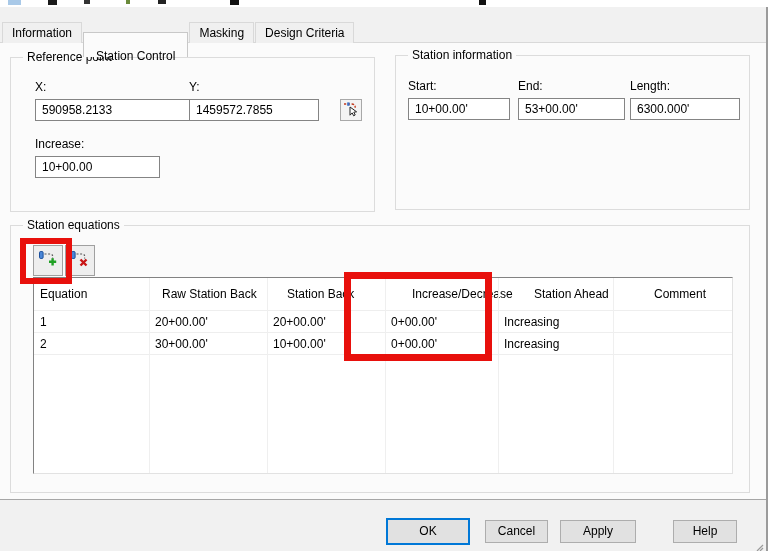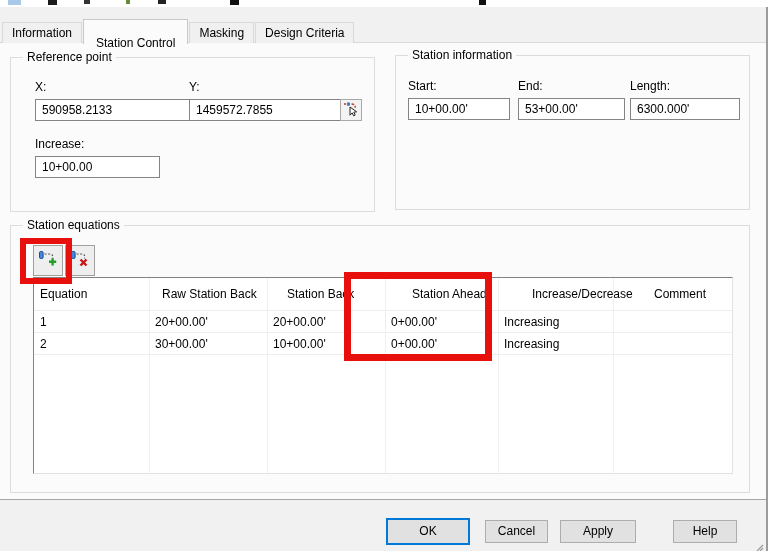--- a/index.html
+++ b/index.html
@@ -12,21 +12,21 @@
   
   .topstrip { position:absolute; left:0; top:0; width:768px; height:7px; background:#ffffff; }
   .frag { position:absolute; top:0; height:5px; }
   
   .tabs { position:absolute; left:2px; top:20px; height:23px; display:flex; align-items:flex-end; z-index:3;text-align:right; }
   .tab {
     height:21px; line-height:20px; padding:0 9px; background:#f0f0f0;
     border:1px solid #d9d9d9; border-bottom:none; margin-right:1px; white-space:nowrap;
   }
   .tab.active {
-    height:24px; line-height:22px; background:#fbfbfb; position:relative; top:1px;
+    height:24px; line-height:22px; background:#fbfbfb; position:relative; top:14px;
     border:1px solid #c8c8c8; border-bottom:none; padding:12px 12px;
   }
   
   .page {
     position:absolute; left:0; top:42px; width:766px; height:458px;
     background:#fbfbfb; border-top:1px solid #d9d9d9; border-bottom:1px solid #a6a6a6;
   }
   .bottomstrip { position:absolute; left:0; top:501px; width:766px; height:50px; background:#f1f1f1; }
   
   .grp { position:absolute; border:1px solid #dcdcdc; background:#fbfbfb; }
@@ -90,21 +90,21 @@
   </div>
 
   <div class="page"></div>
 
   <div class="grp" style="left:10px;top:57px;width:365px;height:155px;">
     <span class="grp-title">Reference point</span>
   </div>
   <span class="lbl" style="left:35px;top:80px;">X:</span>
   <div class="tbox" style="left:35px;top:99px;width:172px;line-height:20px;">590958.2133</div>
   <span class="lbl" style="left:189px;top:80px;">Y:</span>
-  <div class="tbox" style="left:189px;top:99px;width:166px;line-height:20px;">1459572.7855</div>
+  <div class="tbox" style="left:189px;top:99px;width:130px;line-height:20px;">1459572.7855</div>
   <div class="icon-btn" style="left:340px;top:99px;">
     <span>
       <svg width="16" height="16" viewBox="0 0 16 16">
         <path d="M1 3 H9" stroke="#c23a1e" stroke-width="1.6" stroke-dasharray="2.2,1.6" fill="none"></path>
         <path d="M9 3 Q13 3.5 12 8" stroke="#c23a1e" stroke-width="1.4" stroke-dasharray="2,1.6" fill="none"></path>
         <rect x="4.2" y="1.4" width="2.4" height="3.4" fill="#3a6fc4"></rect>
         <path d="M7 6 L7 14.2 L9.2 11.9 L10.6 14.8 L12.2 14 L10.8 11.2 L13.6 10.8 Z" fill="#fefefe" stroke="#222" stroke-width="1"></path>
       </svg>
     </span>
   </div>
@@ -142,22 +142,22 @@
         <path d="M10.5 9.5 L16.5 15.5 M16.5 9.5 L10.5 15.5" stroke="#c81414" stroke-width="2.4"></path>
       </svg>
     </span>
   </div>
 
   <div class="tbl">
     <div class="trow hrow">
       <div class="cell c0">Equation</div>
       <div class="cell c1">Raw Station Back</div>
       <div class="cell c2">Station Back</div>
+      <div class="cell c4">Increase/Decrease</div>
       <div class="cell c3">Station Ahead</div>
-      <div class="cell c4">Increase/Decrease</div>
       <div class="cell c5">Comment</div>
     </div>
     <div class="trow drow">
       <div class="cell c0">1</div>
       <div class="cell c1">20+00.00'</div>
       <div class="cell c2">20+00.00'</div>
       <div class="cell c3">0+00.00'</div>
       <div class="cell c4">Increasing</div>
       <div class="cell c5"></div>
     </div>

